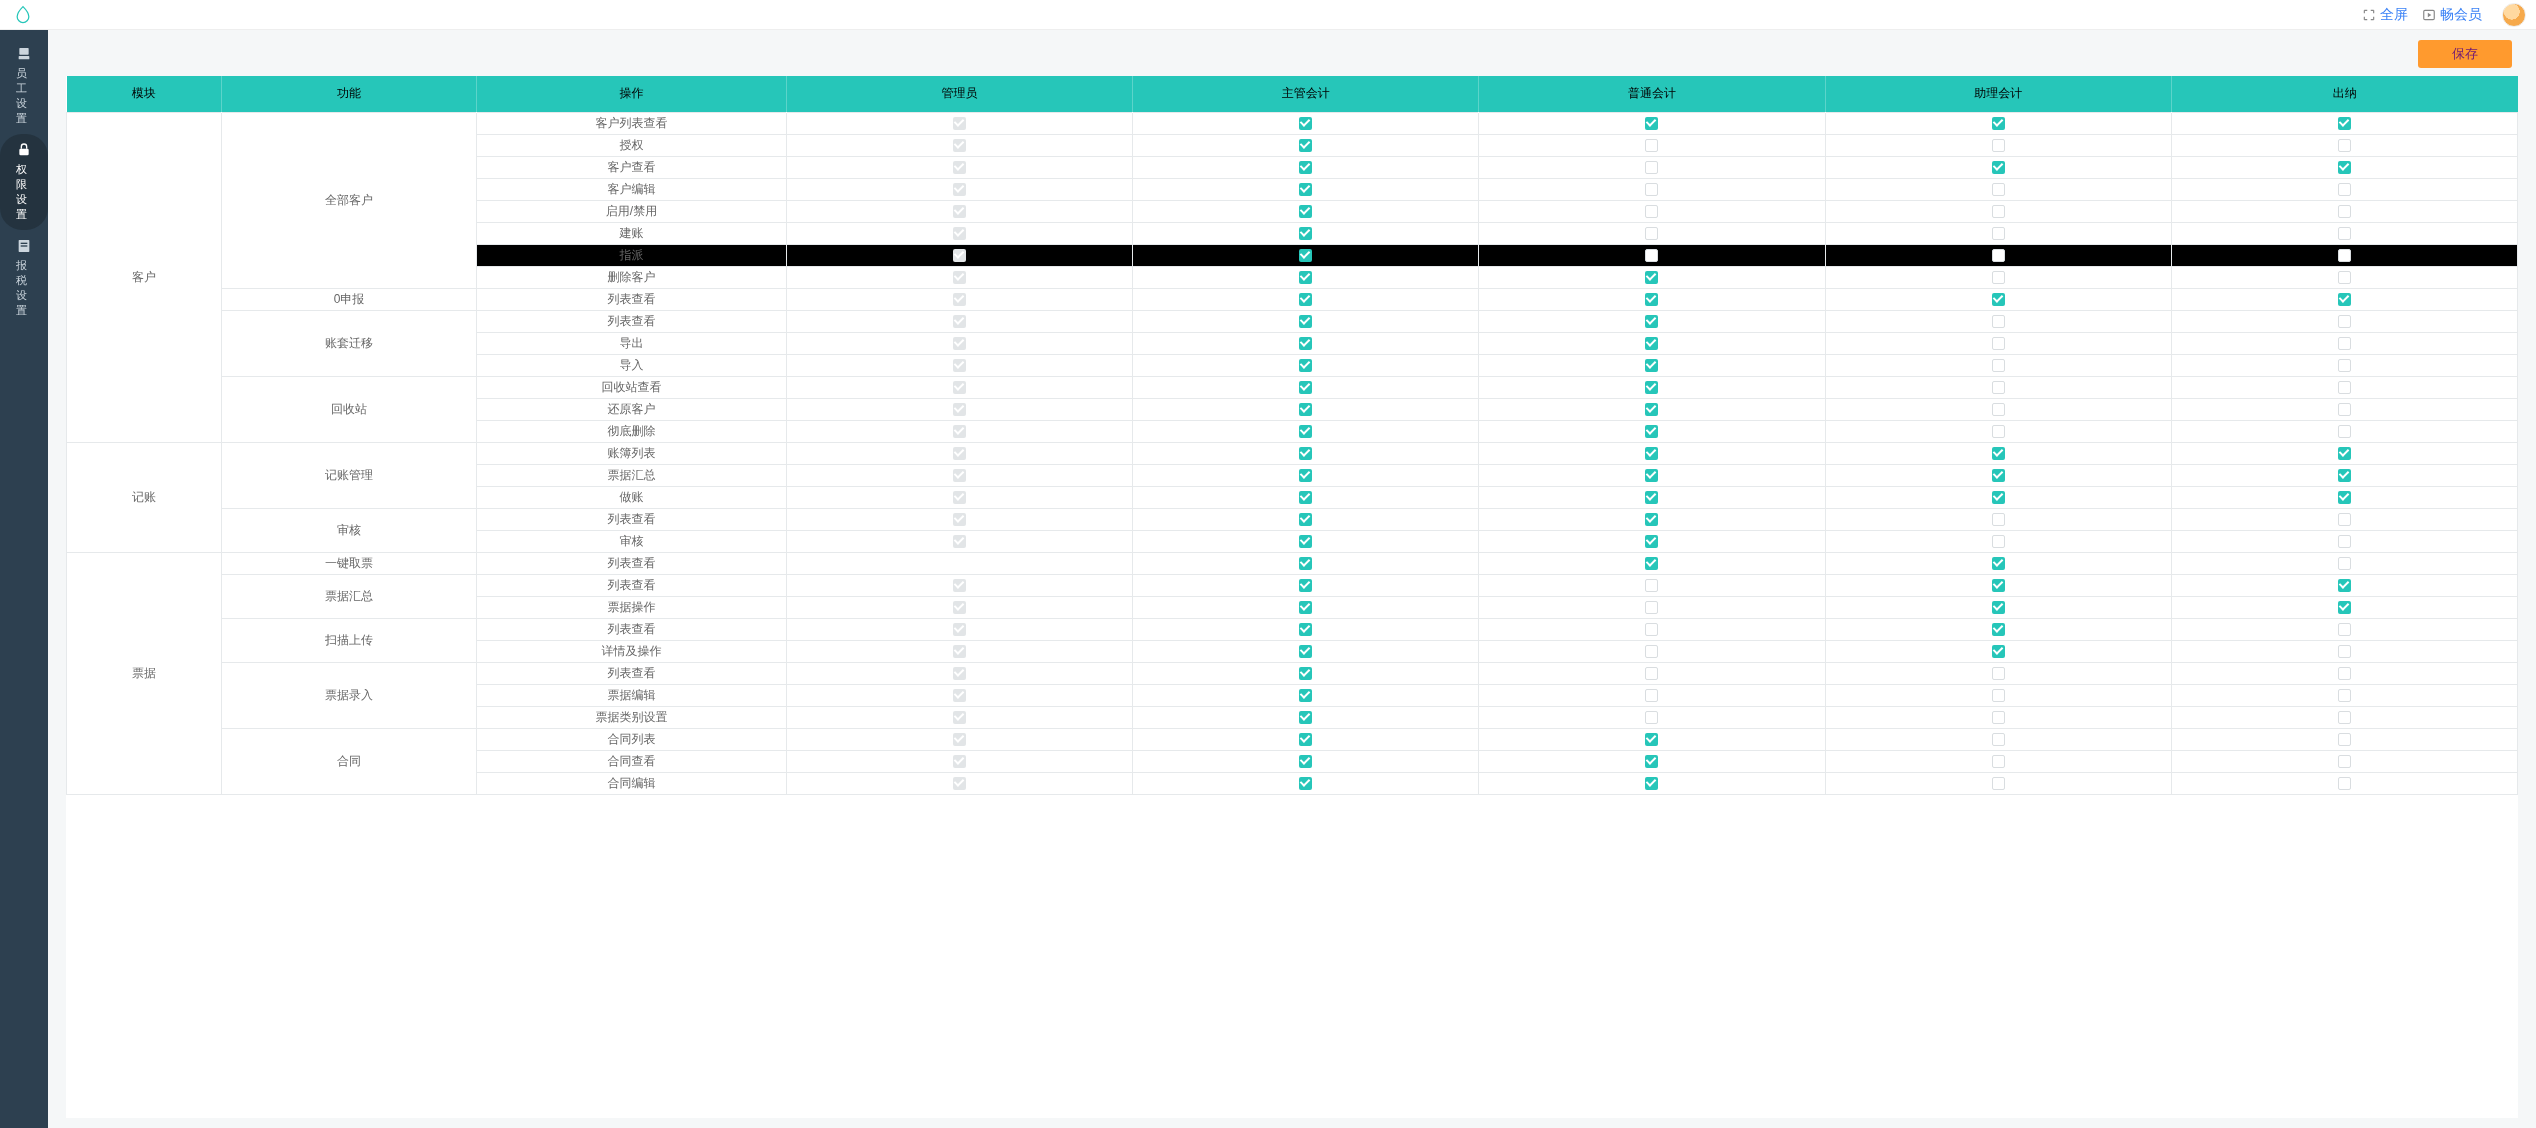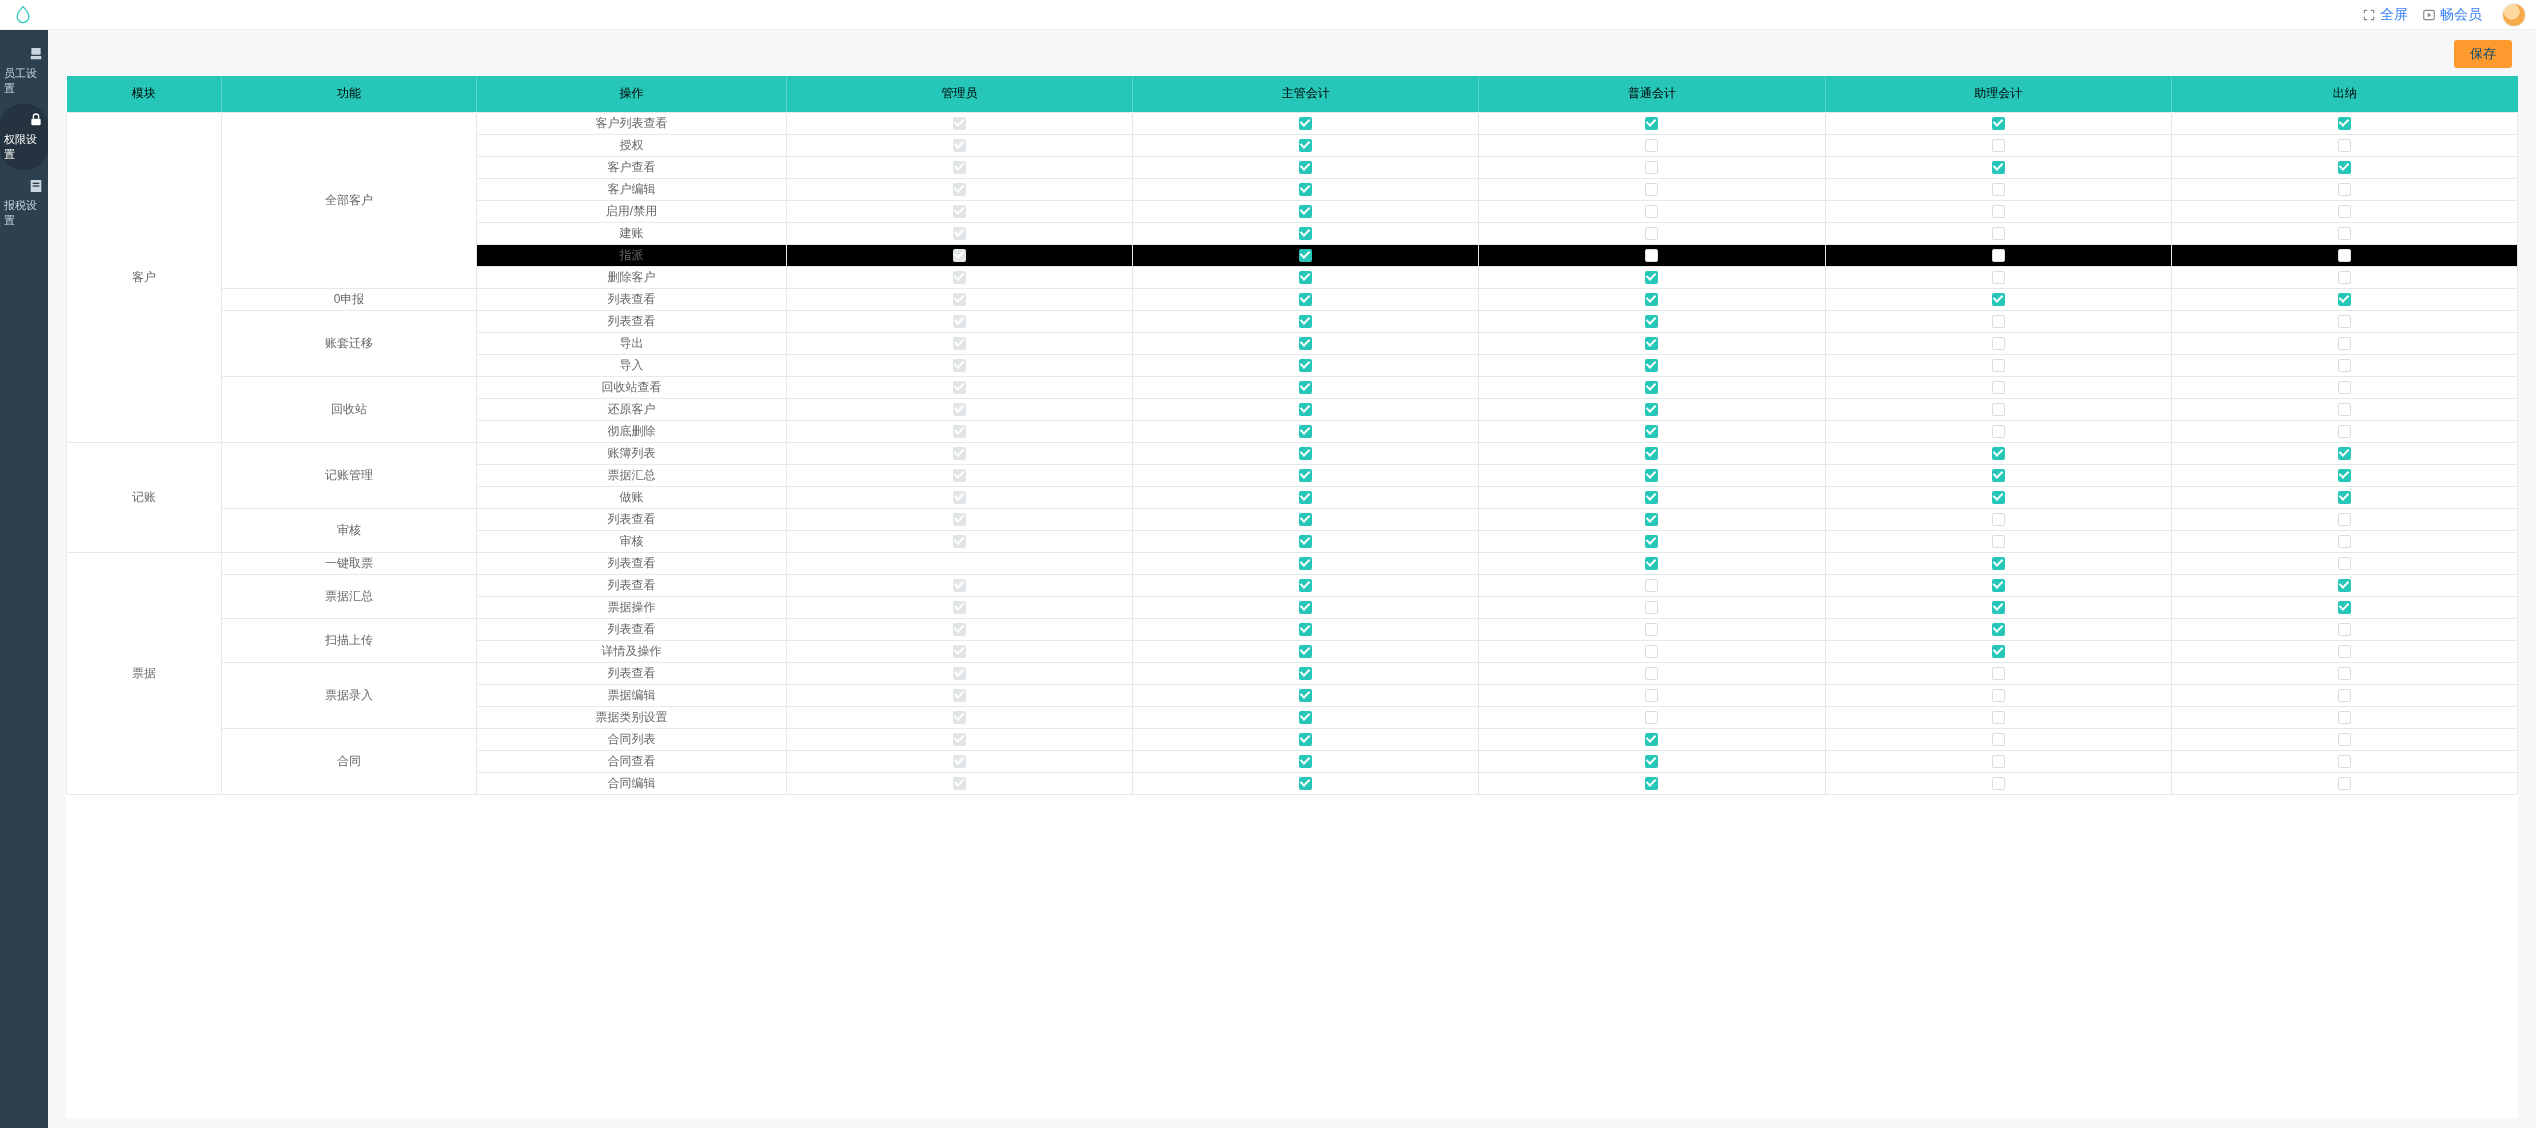--- a/index.html
+++ b/index.html
@@ -10,26 +10,26 @@
 .logo svg { width: 20px; height: 20px; }
 .topnav { display: flex; gap: 0; }
 .topnav-item { padding: 0 14px; height: 30px; line-height: 30px; color: #555; cursor: pointer; font-size: 13px; }
 .topnav-item.active { background: #26c6b9; color: #fff; border-radius: 3px; height: 22px; line-height: 22px; margin-top: 4px; }
 .topbar-right { margin-left: auto; display: flex; align-items: center; gap: 14px; }
 .topbar-link { display: flex; align-items: center; gap: 4px; color: #3b82f6; cursor: pointer; font-size: 14px; font-family: Liberation Mono, monospace; }
 .topbar-link svg { width: 14px; height: 14px; }
 .avatar { width: 24px; height: 24px; border-radius: 50%; background: radial-gradient(circle at 40% 35%, #ffd9a0 0 40%, #f6a94b 41% 100%); border: 1px solid #eee; margin-left: 6px; }
 .body { display: flex; flex: 1; min-height: 0; }
 .sidebar { width: 48px; background: #2d4050; display: flex; flex-direction: column; align-items: center; padding-top: 8px; }
-.side-item { width: 48px; display: flex; flex-direction: column; align-items: flex-end; padding: 8px 4px; color: #cbd5dd; cursor: pointer; font-size: 11px; gap: 4px; }
+.side-item { width: 48px; display: flex; flex-direction: column; align-items: flex-start; padding: 8px 16px; color: #cbd5dd; cursor: pointer; font-size: 11px; gap: 4px; }
 .side-item.active { background: #24333f; color: #fff; border-radius: 22px; }
 .side-item svg { width: 16px; height: 16px; }
 .main { flex: 1; display: flex; flex-direction: column; min-width: 0; background: #f5f7f8; }
 .toolbar { display: flex; justify-content: flex-end; padding: 10px 24px 8px; }
-.btn-save { background: #ff9a2e; color: #0c4a6e; border: none; padding: 5px 16px; border-radius: 3px; cursor: pointer; font-size: 13px; }
+.btn-save { background: #ff9a2e; color: #701a75; border: none; padding: 5px 34px; border-radius: 3px; cursor: pointer; font-size: 13px; }
 .table-wrap { flex: 1; overflow: auto; margin: 0 18px 10px; background: #fff; }
 table { width: 100%; border-collapse: collapse; table-layout: fixed; }
 thead th { background: #26c6b9; color: #000000; font-weight: normal; height: 36px; text-align: center; font-size: 12px; border-right: 1px solid rgba(255,255,255,0.25); }
 thead th:last-child { border-right: none; margin-top: 24px; }
 tbody td { border: 1px solid #e6e9eb; height: 22px; text-align: center; vertical-align: middle; color: #666; font-size: 12px; }
 tbody tr.hl td { background: #000000; }
 .cb { width: 13px; height: 13px; display: inline-block; border-radius: 2px; position: relative; vertical-align: middle; }
 .cb.on { background: #26c6b9; }
 .cb.on::after { content: ""; position: absolute; left: 3px; top: 0px; width: 4px; height: 7px; border: solid #fff; border-width: 0 2px 2px 0; transform: rotate(45deg); }
 .cb.off { background: #fff; border: 1px solid #d9dde0; }

